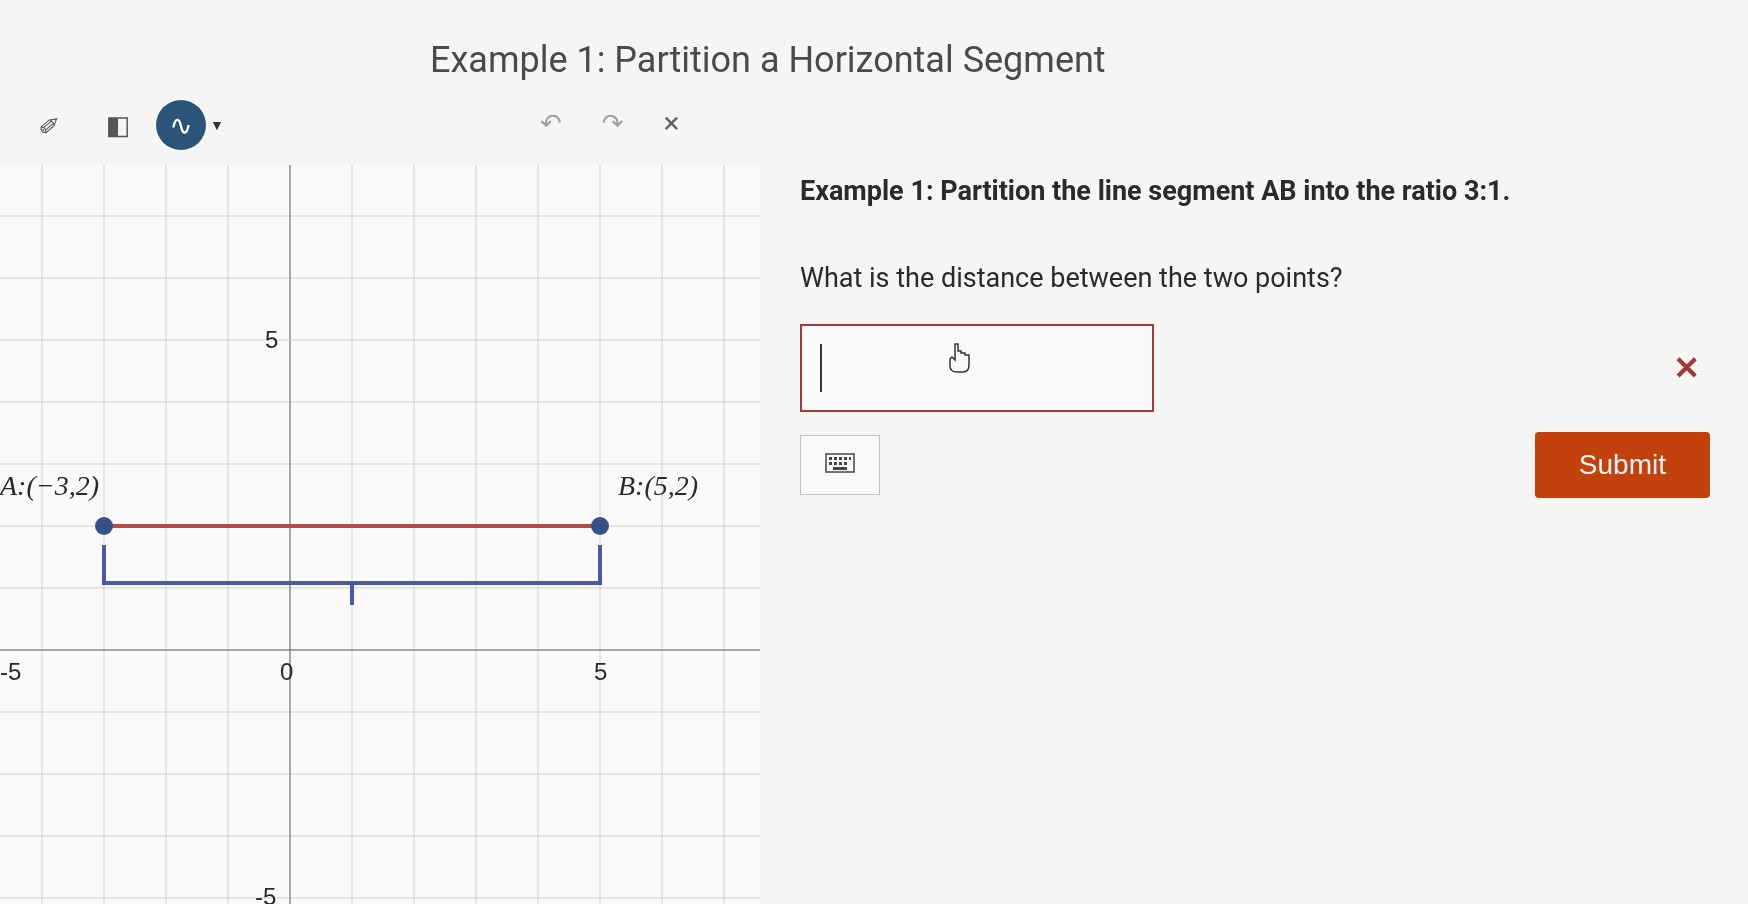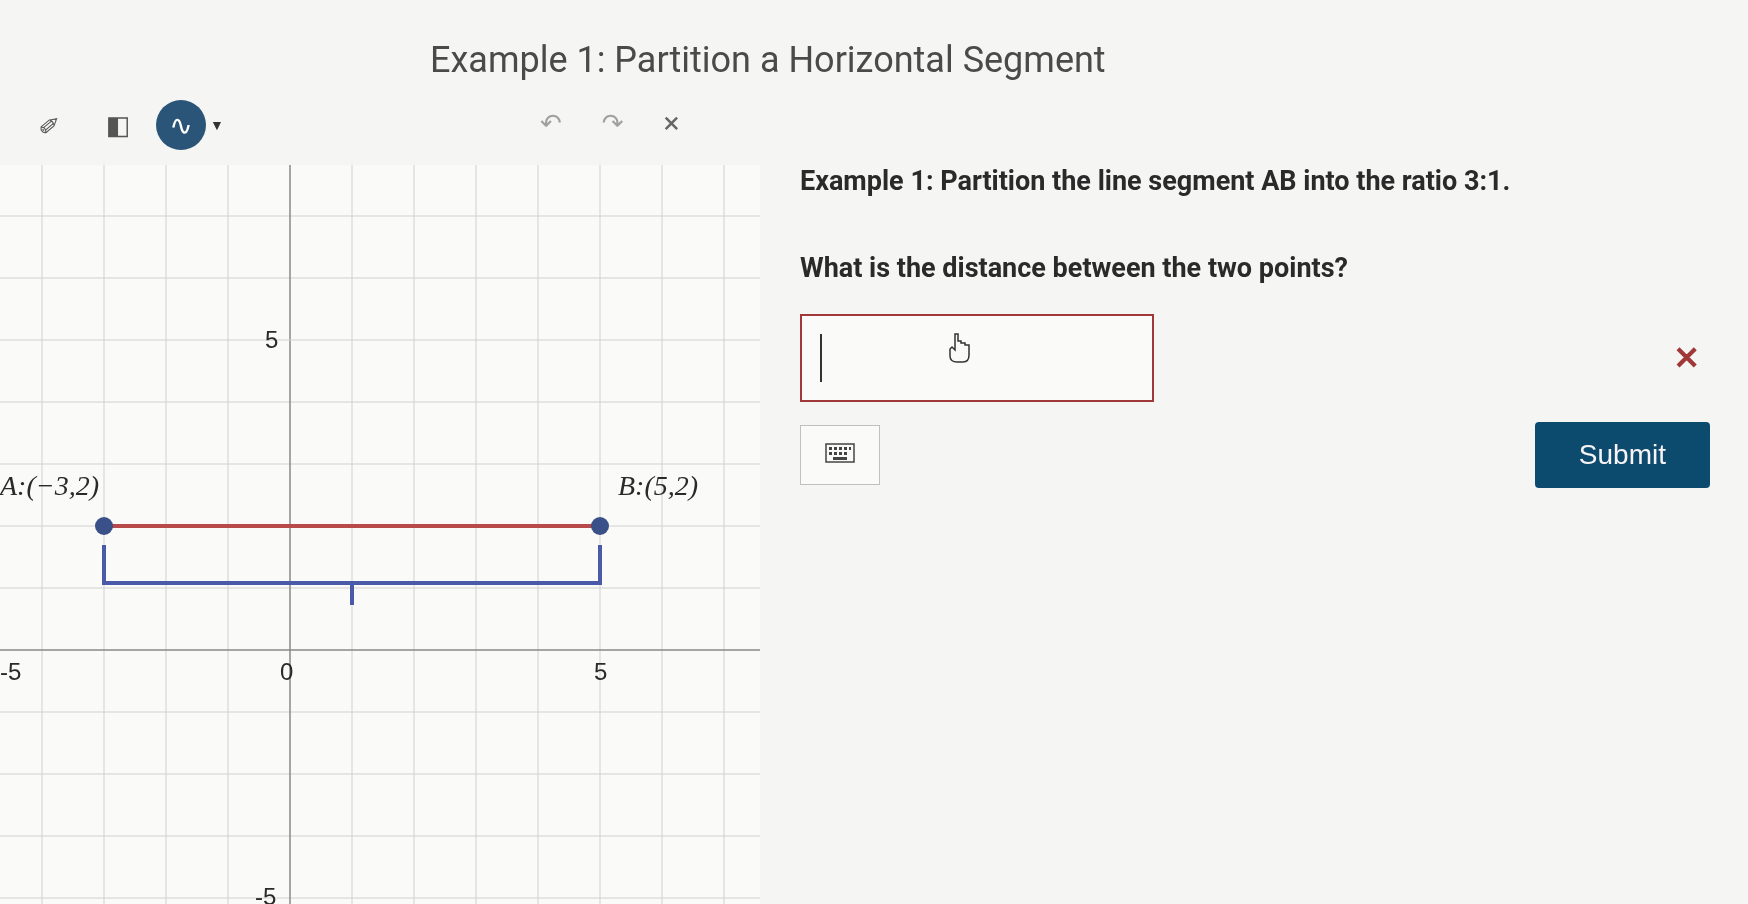--- a/index.html
+++ b/index.html
@@ -108,33 +108,33 @@
       fill: #2a2a2a;
       font-style: italic;
     }
     .axis-label {
       font-family: Arial, sans-serif;
       font-size: 24px;
       fill: #2a2a2a;
     }
     .question-panel {
       position: absolute;
-      top: 165px;
+      top: 175px;
       left: 800px;
       width: 910px;
     }
     .problem-statement {
       font-size: 27px;
       font-weight: 700;
       color: #2a2a2a;
       margin-bottom: 55px;
     }
     .question-text {
       font-size: 27px;
-      font-weight: 700;
+      font-weight: 400;
       color: #2a2a2a;
       margin-bottom: 30px;
     }
     .answer-row {
       display: flex;
       align-items: center;
       gap: 18px;
       margin-bottom: 20px;
     }
     .answer-input {
@@ -185,21 +185,21 @@
       background: #fafaf8;
       display: flex;
       align-items: center;
       justify-content: center;
       font-size: 22px;
       cursor: pointer;
     }
     .submit-btn {
       height: 66px;
       padding: 0 44px;
-      background: #0c4a6e;
+      background: #c2410c;
       color: #f8f4f5;
       font-size: 28px;
       border: none;
       border-radius: 4px;
       cursor: pointer;
     }
   </style>
 </head>
 <body>
 

